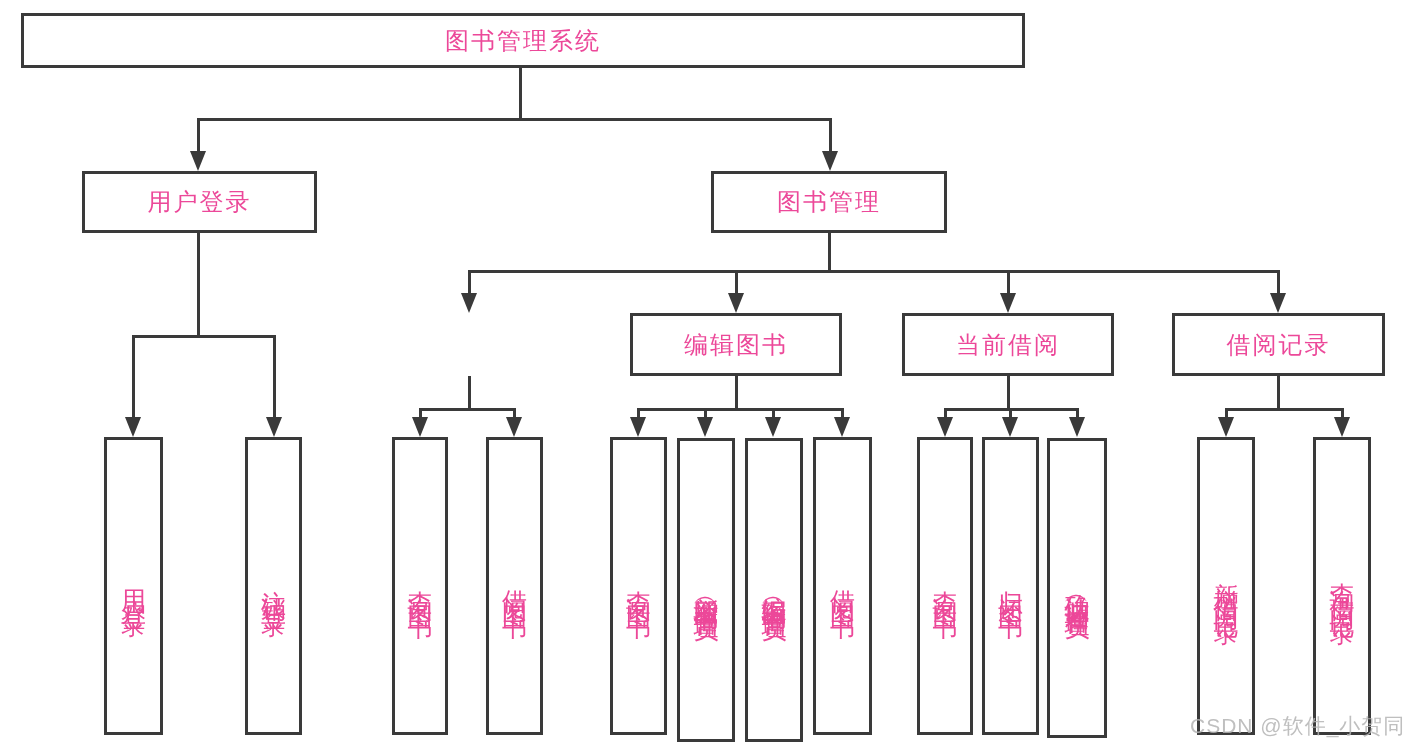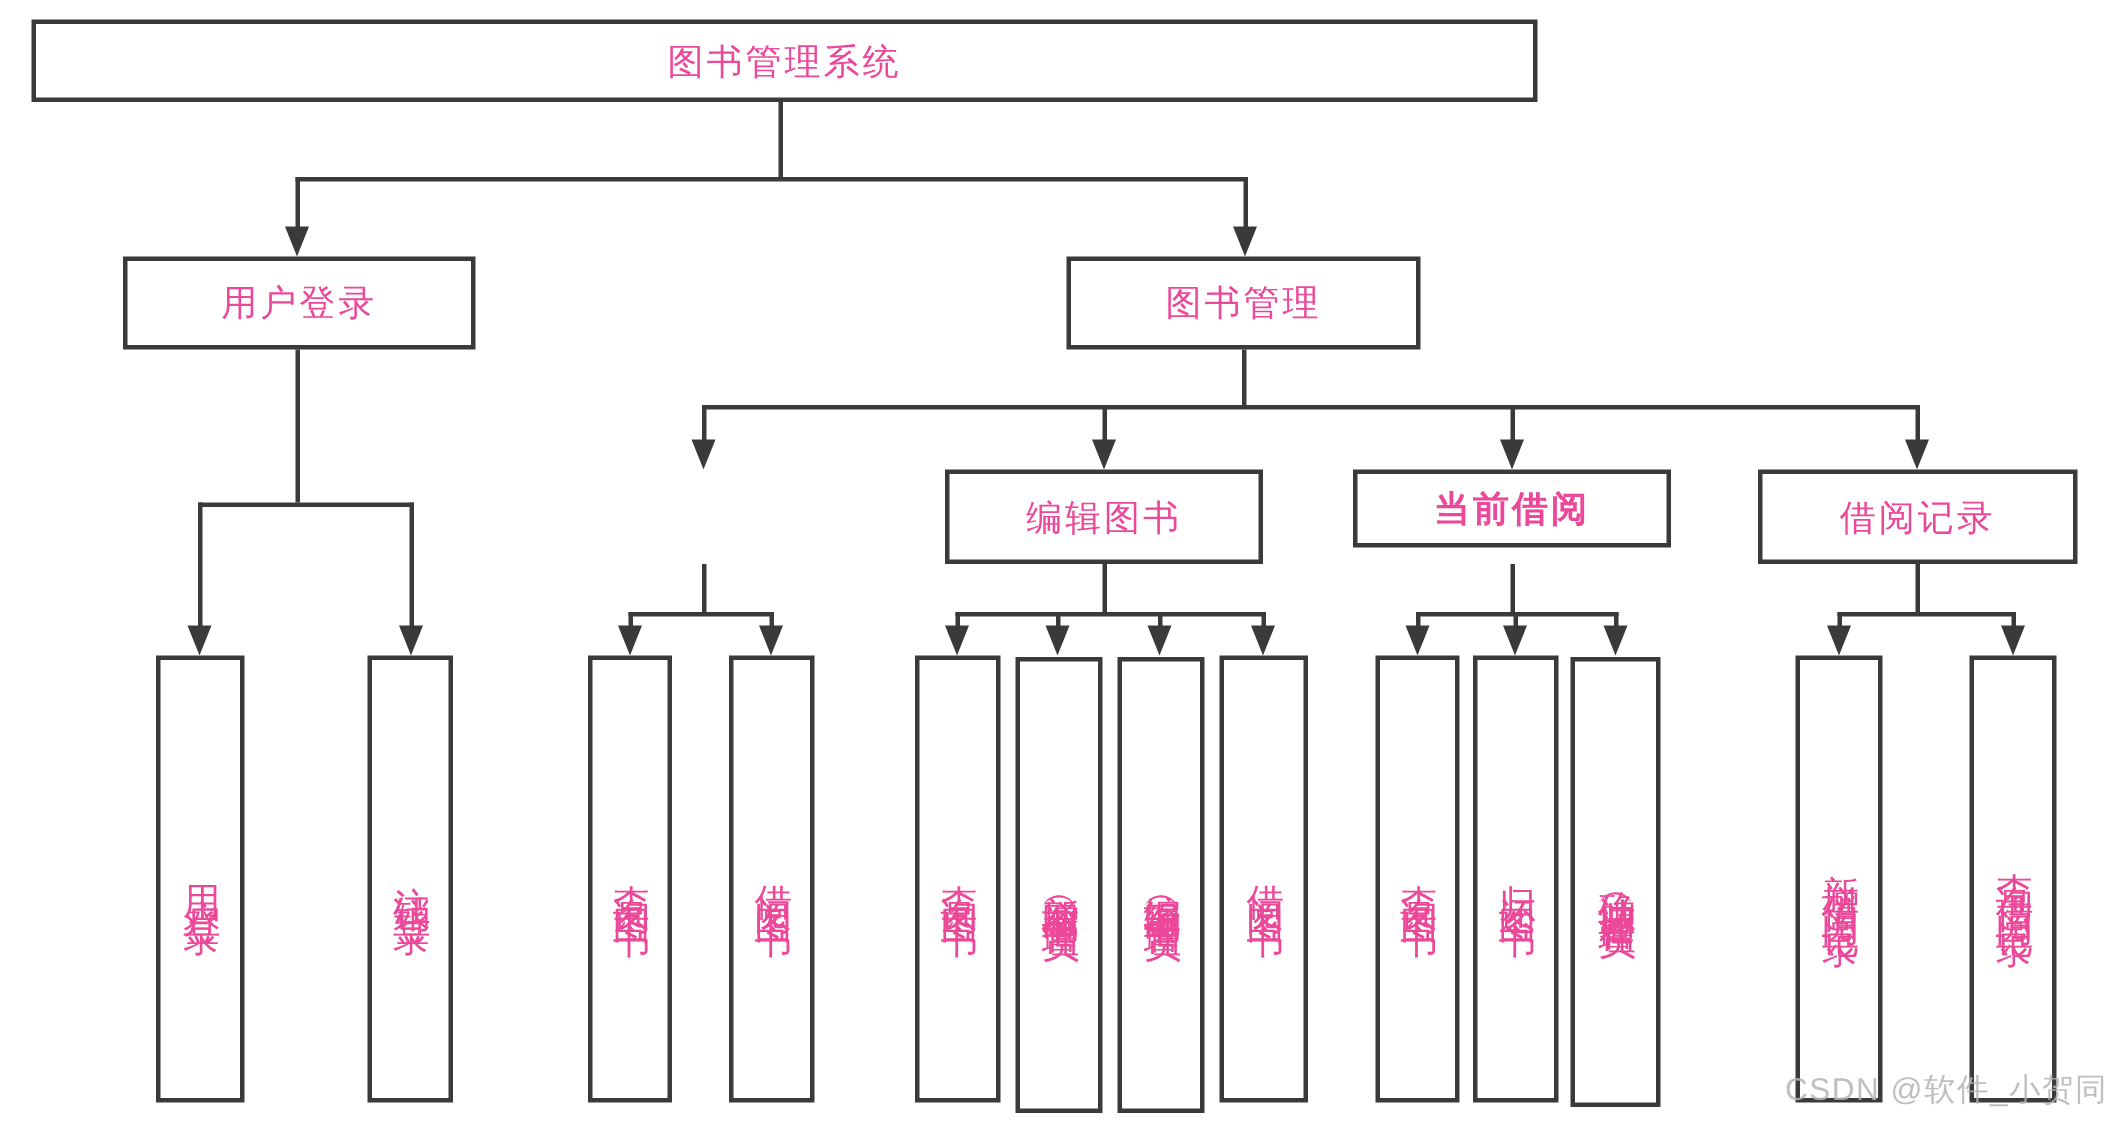--- a/index.html
+++ b/index.html
@@ -87,21 +87,21 @@
   <div class="line" style="left:735px; top:270px; width:3px; height:25px;"></div>
   <div class="arrow" style="left:728px; top:293px;"></div>
   <div class="line" style="left:1007px; top:270px; width:3px; height:25px;"></div>
   <div class="arrow" style="left:1000px; top:293px;"></div>
   <div class="line" style="left:1277px; top:270px; width:3px; height:25px;"></div>
   <div class="arrow" style="left:1270px; top:293px;"></div>
 
   <div class="node h" style="left:630px; top:313px; width:212px; height:63px;">
     <span>编辑图书</span>
   </div>
-  <div class="node h" style="left:902px; top:313px; width:212px; height:52px;font-weight:bold;">
+  <div class="node h" style="left:902px; top:313px; width:212px; height:63px;">
     <span>当前借阅</span>
   </div>
   <div class="node h" style="left:1172px; top:313px; width:213px; height:63px;">
     <span>借阅记录</span>
   </div>
 
   <div class="line" style="left:468px; top:376px; width:3px; height:32px;"></div>
   <div class="line" style="left:419px; top:408px; width:97px; height:3px;"></div>
   <div class="line" style="left:419px; top:408px; width:3px; height:12px;"></div>
   <div class="arrow" style="left:412px; top:417px;"></div>

